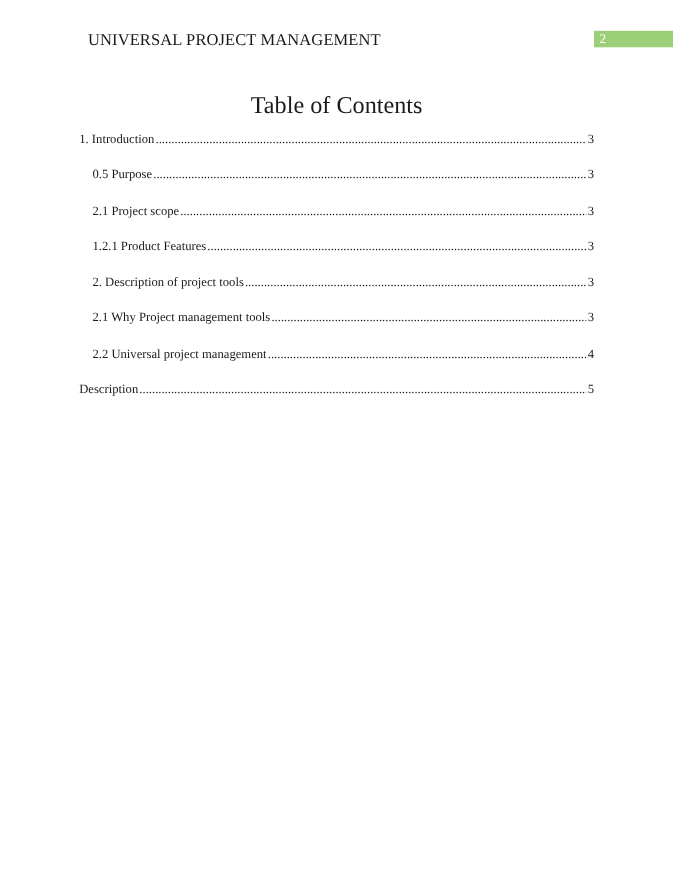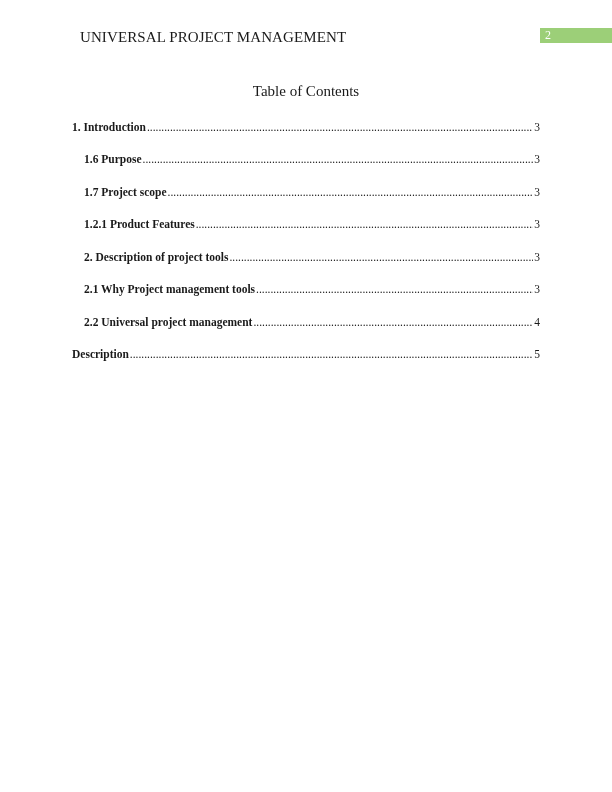--- a/index.html
+++ b/index.html
@@ -1,49 +1,49 @@
 <!DOCTYPE html>
 <html><head>
   <meta charset="utf-8">
   <style>
     html, body { margin: 0; padding: 0; background: #ffffff; }
     body { width: 612px; height: 792px; position: relative; overflow: hidden;
       font-family: "Liberation Serif", serif; color: #1a1a1a; }
     .header-title { position: absolute; left: 80px; top: 29px; font-size: 15px; letter-spacing: 0.1px; }
     .page-num { position: absolute; left: 540px; top: 28px; width: 72px; height: 15px;
       background: #9ccf78; color: #ffffff; font-size: 12px; line-height: 15px; padding-left: 5px; box-sizing: border-box; }
-    .toc-title { position: absolute; left: 0; width: 612px; top: 83px; text-align: center; font-size: 15px; }
+    .toc-title { position: absolute; left: 0; width: 612px; top: 83px; text-align: center; font-size: 22px; }
     .toc { position: absolute; left: 72px; top: 120px; width: 468px; }
     .toc-row { position: absolute; display: flex; align-items: baseline; font-size: 11.5px; height: 16px; }
-    .toc-row .label { white-space: nowrap; font-weight: bold; }
+    .toc-row .label { white-space: nowrap; }
     .toc-row .leader { flex: 1; overflow: hidden; white-space: nowrap; margin: 0 1px; }
     .toc-row .leader::after { content: "..........................................................................................................................................................................................................................."; letter-spacing: 0px; }
     .toc-row .page { white-space: nowrap; }
   </style>
 </head>
 <body>
 
 <div class="header-title">UNIVERSAL PROJECT MANAGEMENT</div>
 <div class="page-num">2</div>
 
 <div class="toc-title">Table of Contents</div>
 
 <div class="toc">
   <div class="toc-row" style="top:1px; left:0; width:468px;">
     <span class="label">1. Introduction</span>
     <span class="leader"></span>
     <span class="page">3</span>
   </div>
   <div class="toc-row" style="top:33px; left:12px; width:456px;">
-    <span class="label">1.6 Purpose</span>
+    <span class="label">0.5 Purpose</span>
     <span class="leader"></span>
     <span class="page">3</span>
   </div>
   <div class="toc-row" style="top:66px; left:12px; width:456px;">
-    <span class="label">1.7 Project scope</span>
+    <span class="label">2.1 Project scope</span>
     <span class="leader"></span>
     <span class="page">3</span>
   </div>
   <div class="toc-row" style="top:98px; left:12px; width:456px;text-align:center;">
     <span class="label">1.2.1 Product Features</span>
     <span class="leader"></span>
     <span class="page">3</span>
   </div>
   <div class="toc-row" style="top:131px; left:12px; width:456px;">
     <span class="label">2. Description of project tools</span>

